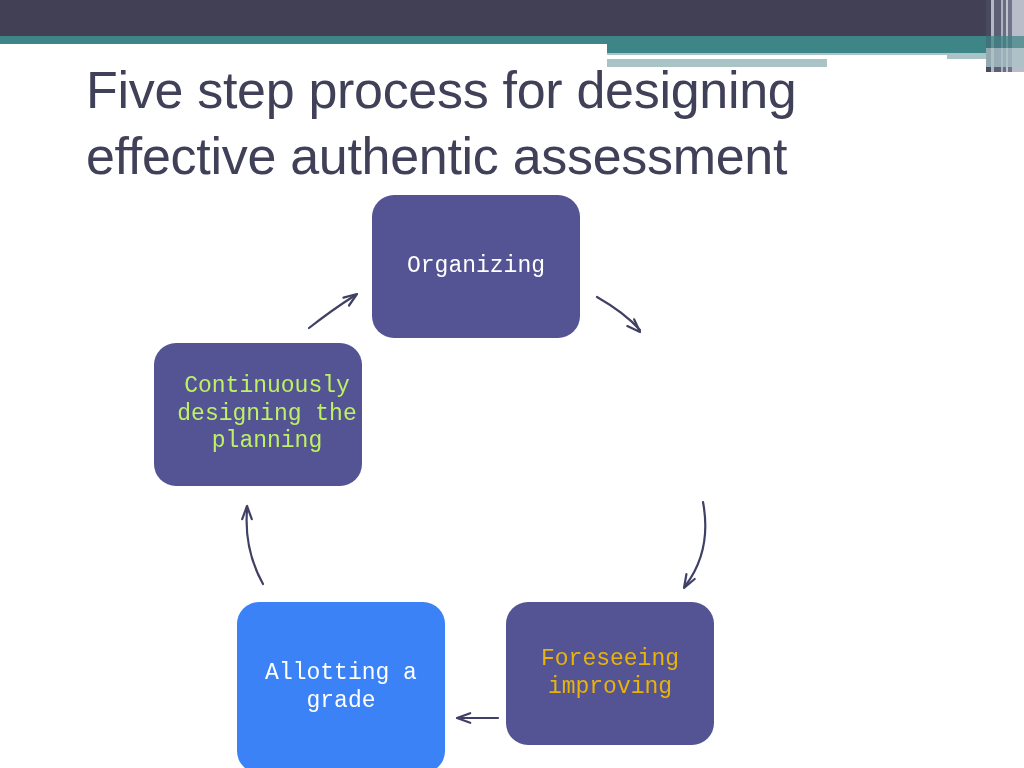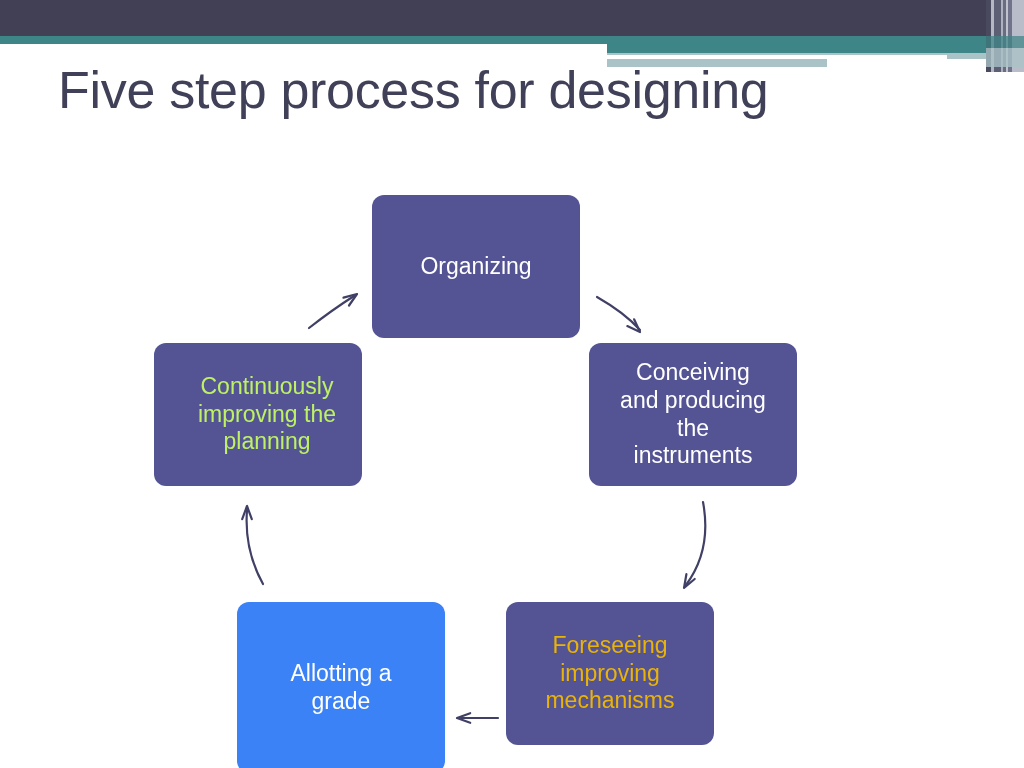--- a/index.html
+++ b/index.html
@@ -96,39 +96,39 @@
     position: absolute;
     left: 58px;
     top: 57px;
     width: 900px;
     color: #404058;
     font-size: 52px;
     line-height: 1.27;
     font-weight: normal;
     letter-spacing: -0.3px;
   }
-  #slide-title .tline { display: block; white-space: pre; }
+  #slide-title .tline { display: block; white-space: pre; margin-left: 28px; }
 
   
   #cycle-diagram {
     position: absolute;
     left: 0; top: 180px;
     width: 1024px; height: 588px;
   }
   #arrow-layer {
     position: absolute;
     left: 0; top: 0;
     width: 1024px; height: 588px;
   }
   .node {
     position: absolute;
     background: #545494;
-    border-radius: 12px;
+    border-radius: 22px;
     color: #ffffff;
-    font-family: Liberation Sans, sans-serif;
+    font-family: Liberation Mono, monospace;
     font-size: 23px;
     line-height: 1.21;
     text-align: center;
     display: flex;
     align-items: center;
     justify-content: center;
     box-sizing: border-box;
     padding: 6px 10px;
   }
   .node .ntext { display: block; }
@@ -156,20 +156,21 @@
       <i style="left: 20px; width: 2px; background: rgb(192, 195, 206);"></i>
       <i style="left: 22px; width: 4px; background: rgb(112, 115, 138);"></i>
       <i style="left: 26px; width: 12px; background: rgb(185, 188, 201);"></i>
       <div style="position: absolute; left: 0px; top: 36px; width: 38px; height: 12px; background: rgb(61, 133, 135); opacity: 0.72;"></div>
       <div style="position: absolute; left: 0px; top: 48px; width: 38px; height: 19px; background: rgb(169, 195, 198); opacity: 0.78;"></div>
     </div>
 </div>
 
 <div id="slide-title">
   <span class="tline">Five step process for designing</span>
+  <span class="tline">effective authentic assessment</span>
 </div>
 
 <div id="cycle-diagram">
   <svg id="arrow-layer" viewBox="0 0 1024 588" xmlns="http://www.w3.org/2000/svg">
       <g>
         <path d="M 597 117 Q 625 133 640 150" fill="none" stroke="#404066" stroke-width="2.2" stroke-linecap="round"></path>
         <path d="M 627.3 146.1 L 640 152 L 634.1 139.3" fill="none" stroke="#404066" stroke-width="2.2" stroke-linecap="round" stroke-linejoin="round"></path>
       </g>
       <g>
         <path d="M 703 322 Q 712 370 686 405" fill="none" stroke="#404066" stroke-width="2.2" stroke-linecap="round"></path>
@@ -186,41 +187,32 @@
       <g>
         <path d="M 309 148 Q 332 130 354 116" fill="none" stroke="#404066" stroke-width="2.2" stroke-linecap="round"></path>
         <path d="M 349.0 125.5 L 357 114 L 343.5 117.6" fill="none" stroke="#404066" stroke-width="2.2" stroke-linecap="round" stroke-linejoin="round"></path>
       </g>
     </svg>
 <div class="node" style="left: 372px; top: 15px; width: 208px; height: 143px; background: rgb(84, 84, 148); color: rgb(255, 255, 255);">
       <span class="ntext">
         <span class="nline">Organizing</span>
       </span>
     </div>
-    <div class="node" style="left: 589px; top: 163px; width: 208px; height: 143px; background: rgb(84, 84, 148); color: rgb(255, 255, 255);">
-      <span class="ntext">
-        <span class="nline">Conceiving</span>
-        <span class="nline">and producing</span>
-        <span class="nline">the</span>
-        <span class="nline">instruments</span>
-      </span>
-    </div>
     <div class="node" style="left: 506px; top: 422px; width: 208px; height: 143px; background: rgb(84, 84, 148); color: #eab308;">
       <span class="ntext">
         <span class="nline">Foreseeing</span>
         <span class="nline">improving</span>
-        <span class="nline">mechanisms</span>
       </span>
     </div>
     <div class="node" style="left: 237px; top: 422px; width: 208px; height: 171px; background: #3b82f6; color: rgb(255, 255, 255);">
       <span class="ntext">
         <span class="nline">Allotting a</span>
         <span class="nline">grade</span>
       </span>
     </div>
     <div class="node" style="left: 154px; top: 163px; width: 208px; height: 143px; background: rgb(84, 84, 148); color: #bef264; padding-left: 28px;">
       <span class="ntext">
         <span class="nline">Continuously</span>
-        <span class="nline">improving the</span>
+        <span class="nline">designing the</span>
         <span class="nline">planning</span>
       </span>
     </div>
   </div>
 
 </body></html>

